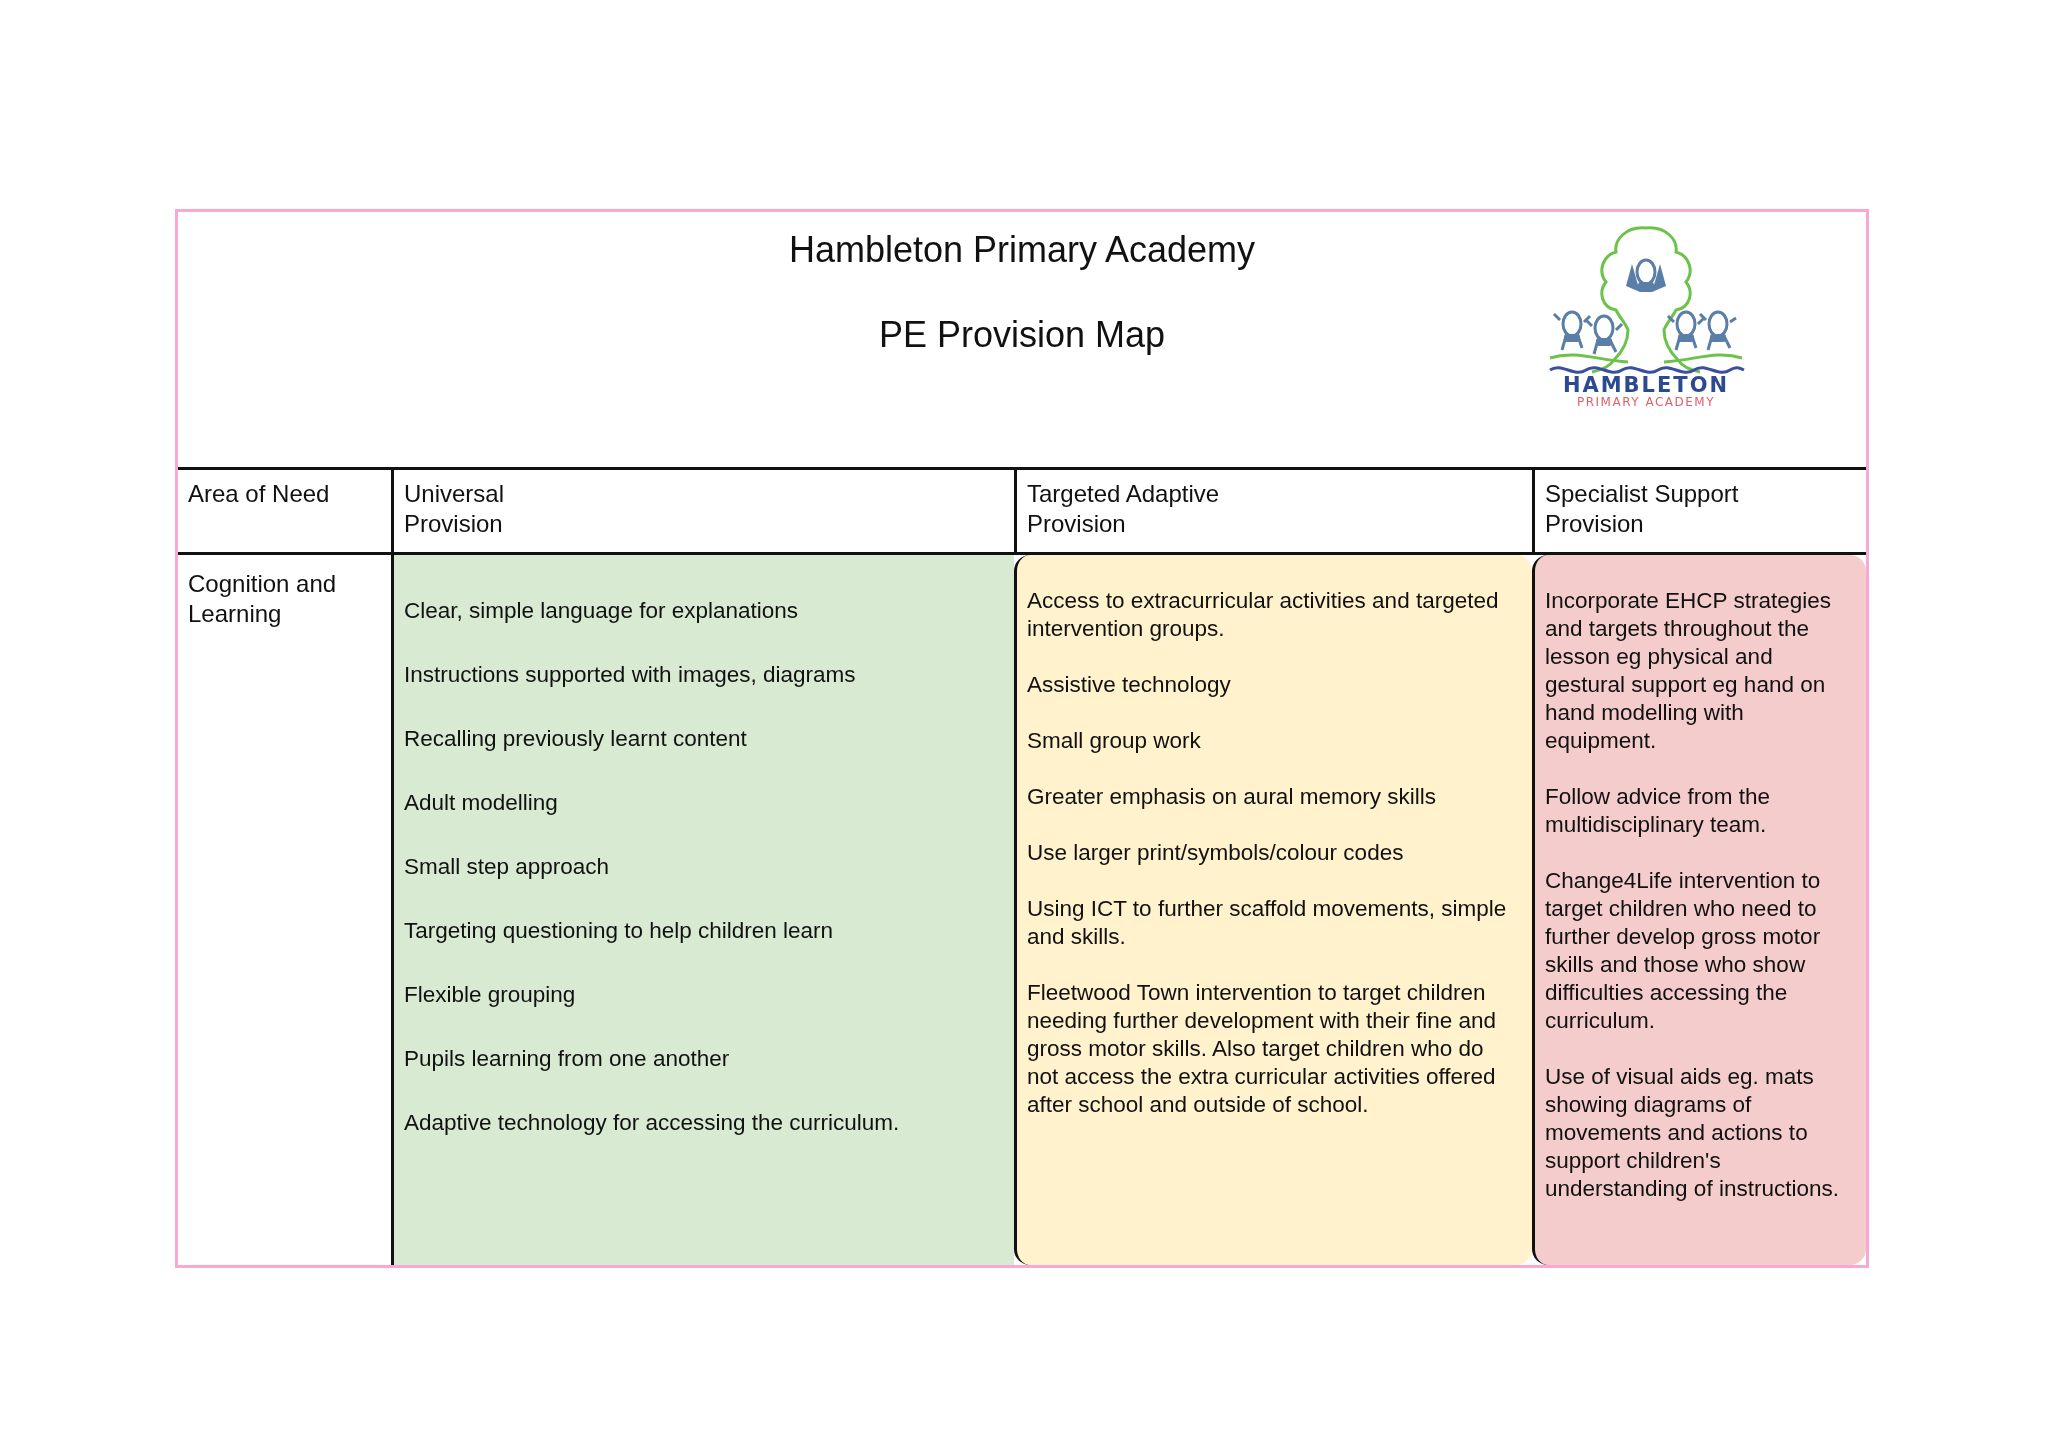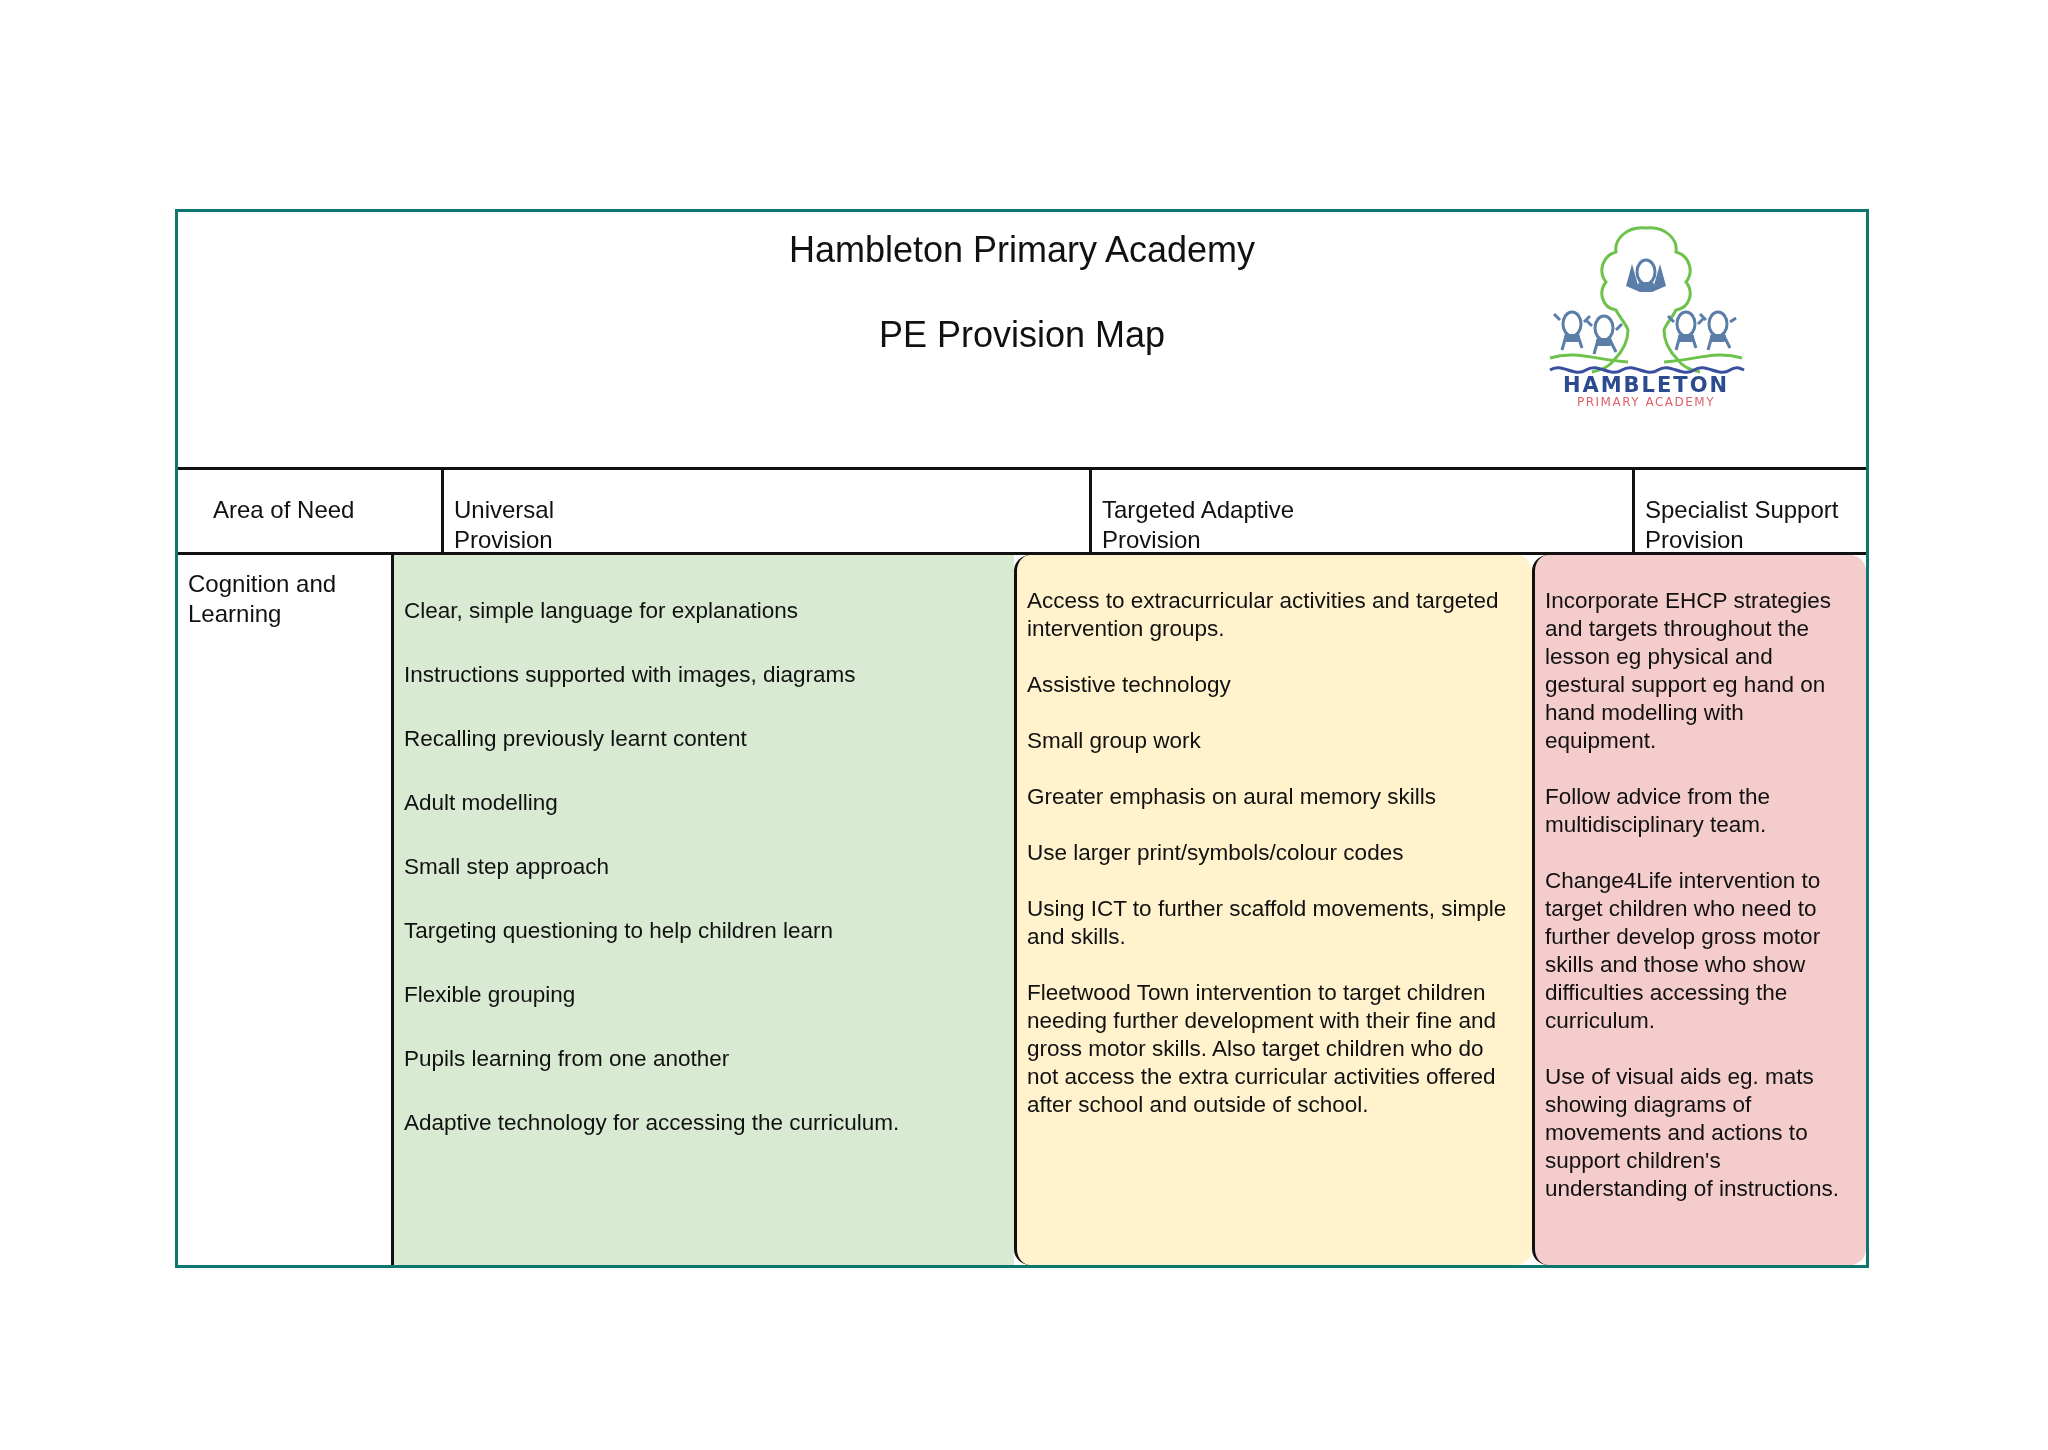--- a/index.html
+++ b/index.html
@@ -14,21 +14,21 @@
       overflow: hidden;
       font-family: "Liberation Sans", sans-serif;
       color: #111111;
     }
     .page-table {
       position: absolute;
       left: 175px;
       top: 209px;
       width: 1694px;
       height: 1059px;
-      border: 3px solid #0f766e;
+      border: 3px solid #f9a8d4;
       box-sizing: border-box;
     }
     .title-block {
       position: absolute;
       left: 0;
       top: 0;
       width: 100%;
       height: 258px;
       border-bottom: 3px solid #111111;
       box-sizing: border-box;
@@ -76,21 +76,21 @@
       padding: 12px 10px 0 10px;
       font-size: 24px;
       line-height: 30px;
     }
     .cell + .cell { border-left: 3px solid #111111; }
     .c1 { width: 213px; }
     .c2 { width: 623px; }
     .c3 { width: 518px; }
     .c4 { flex: 1; }
 
-    .header-row .cell { padding-top: 28px; margin-left: 25px; }
+    .header-row .cell { padding-top: 12px; }
     .body-row .cell.c1 { padding-top: 14px; }
 
     .green { background: #d9ead3; }
     .yellow { background: #fff2cc; }
     .pink { background: #f4cccc; }
 
     .cell-text {
       white-space: pre-line;
     }
     .list-green {

